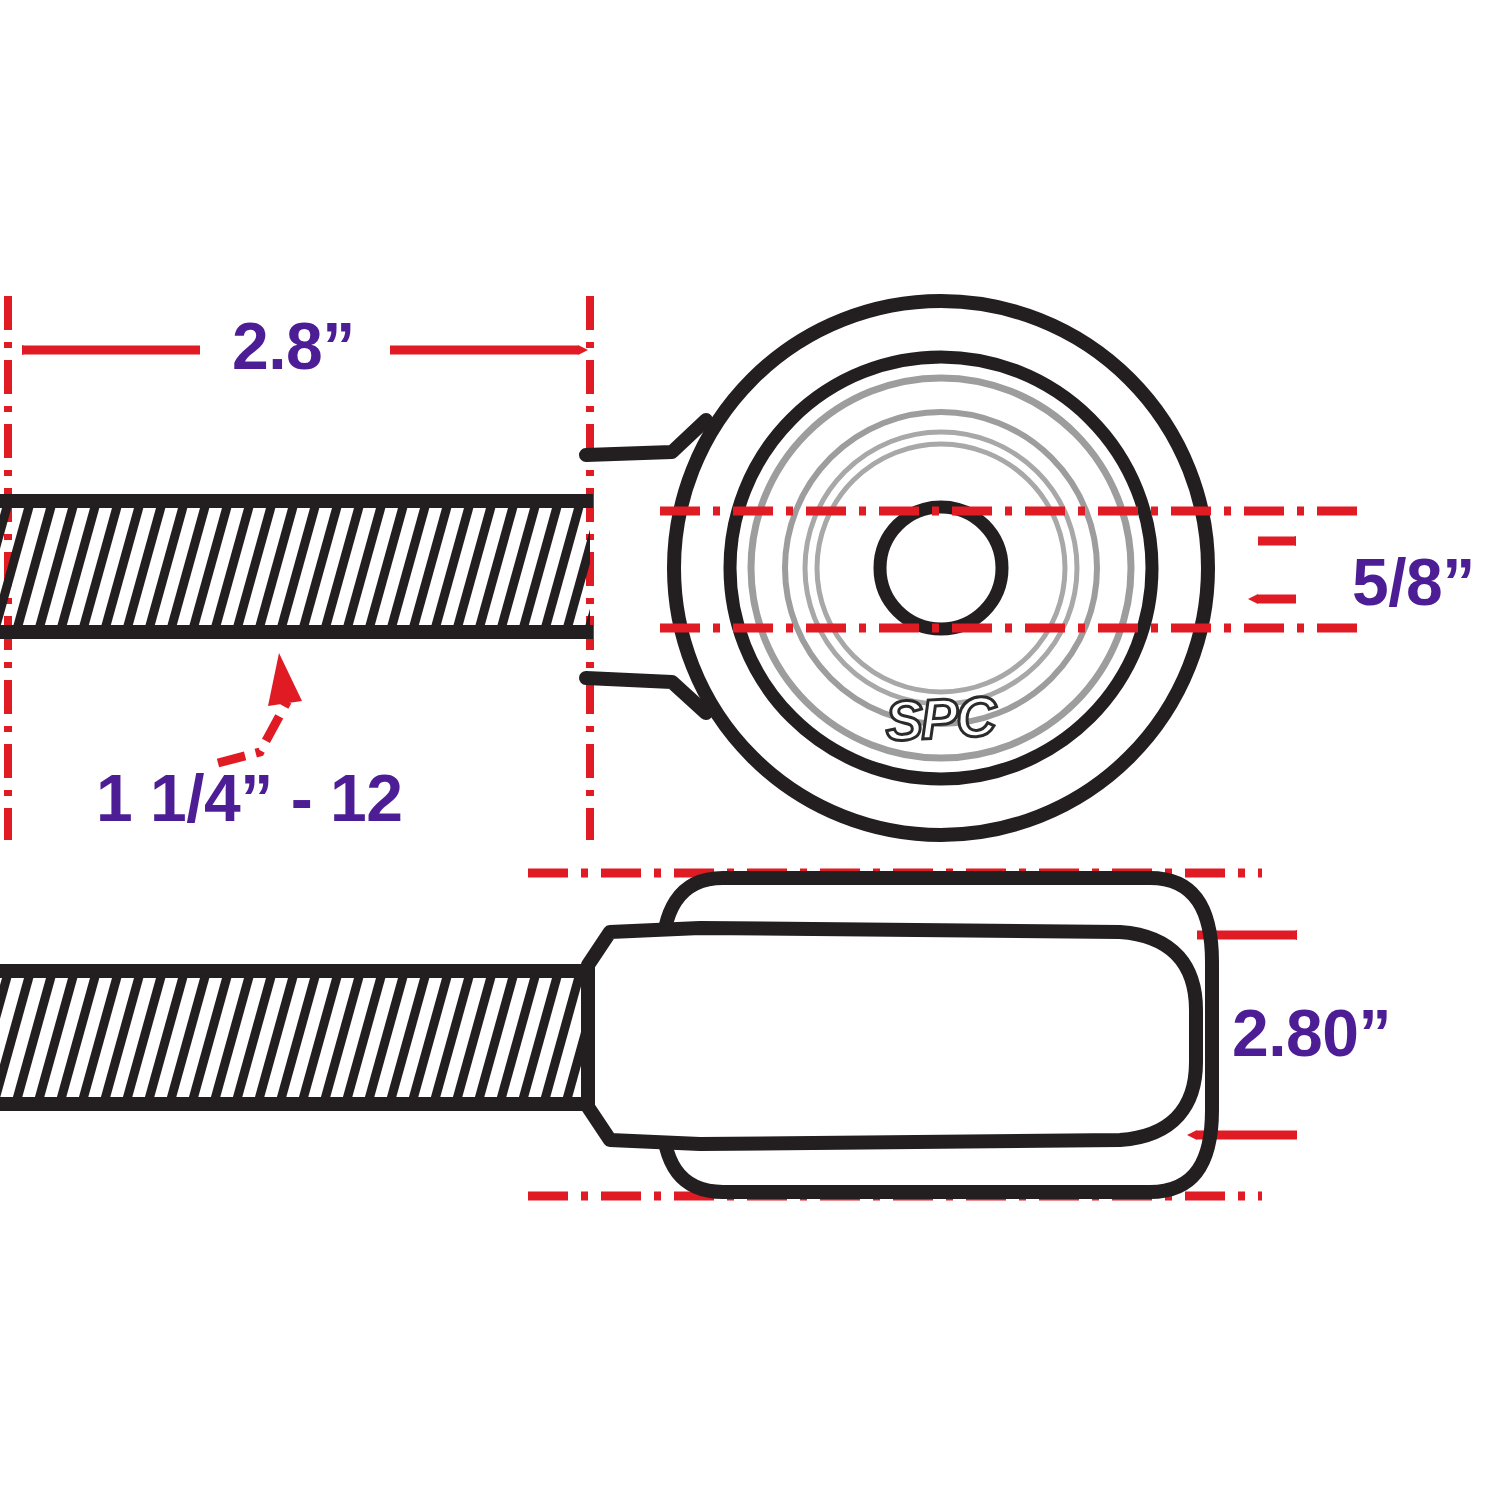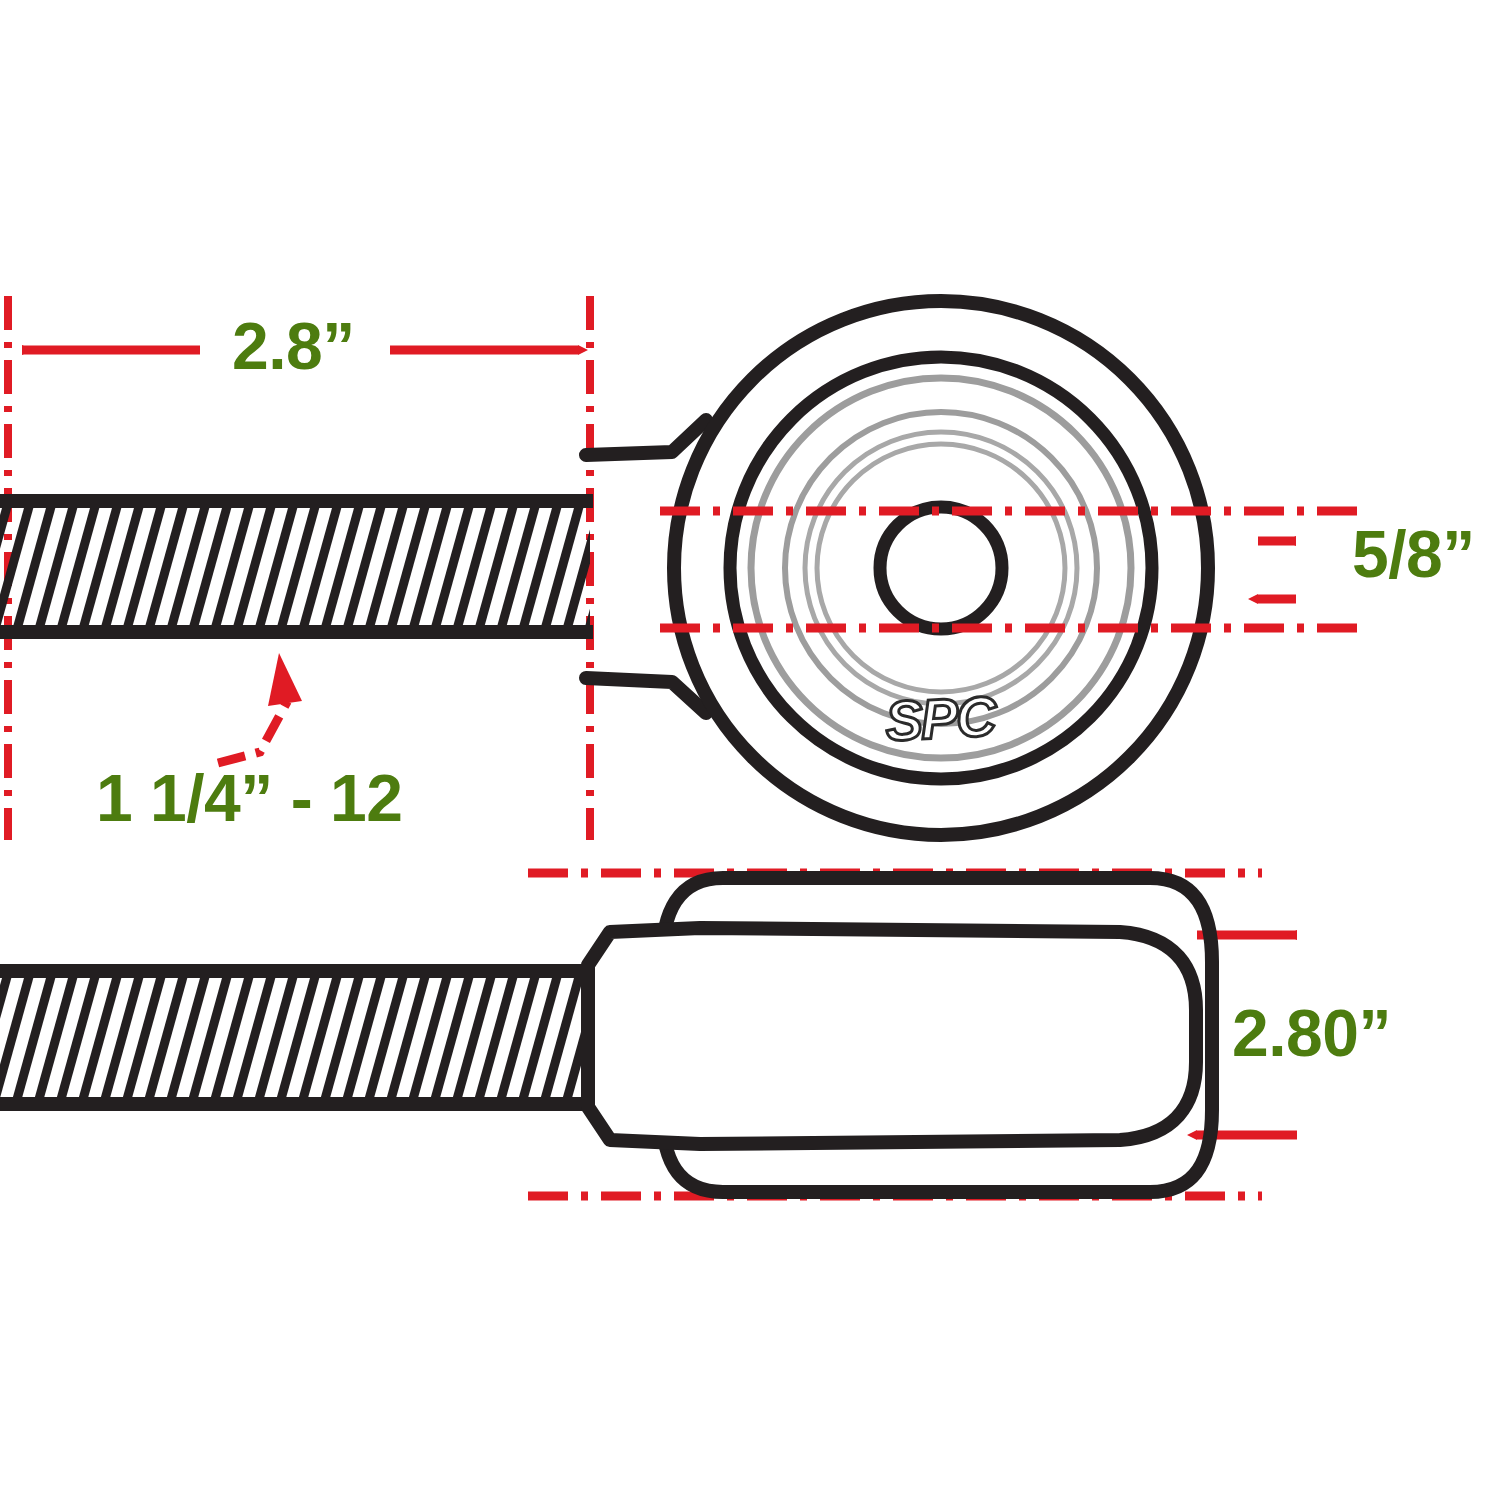--- a/index.html
+++ b/index.html
@@ -22,38 +22,38 @@
     position: absolute;
     top: 0;
     left: 0;
     width: 1500px;
     height: 1500px;
   }
   .dim-text {
     position: absolute;
     font-family: "Liberation Sans", sans-serif;
     font-weight: bold;
-    color: #4d7c0f;
+    color: #4c1d95;
     white-space: nowrap;
     letter-spacing: -0.5px;
   }
   #label-length {
     left: 232px;
     top: 308px;
     font-size: 66px;
   }
   #label-thread {
     left: 60px;
     top: 760px;
     font-size: 66px;
     margin-left: 36px;
   }
   #label-bore {
     left: 1352px;
-    top: 516px;
+    top: 544px;
     font-size: 66px;
   }
   #label-width {
     left: 1232px;
     top: 995px;
     font-size: 66px;
   }
 </style>
 </head>
 <body>

